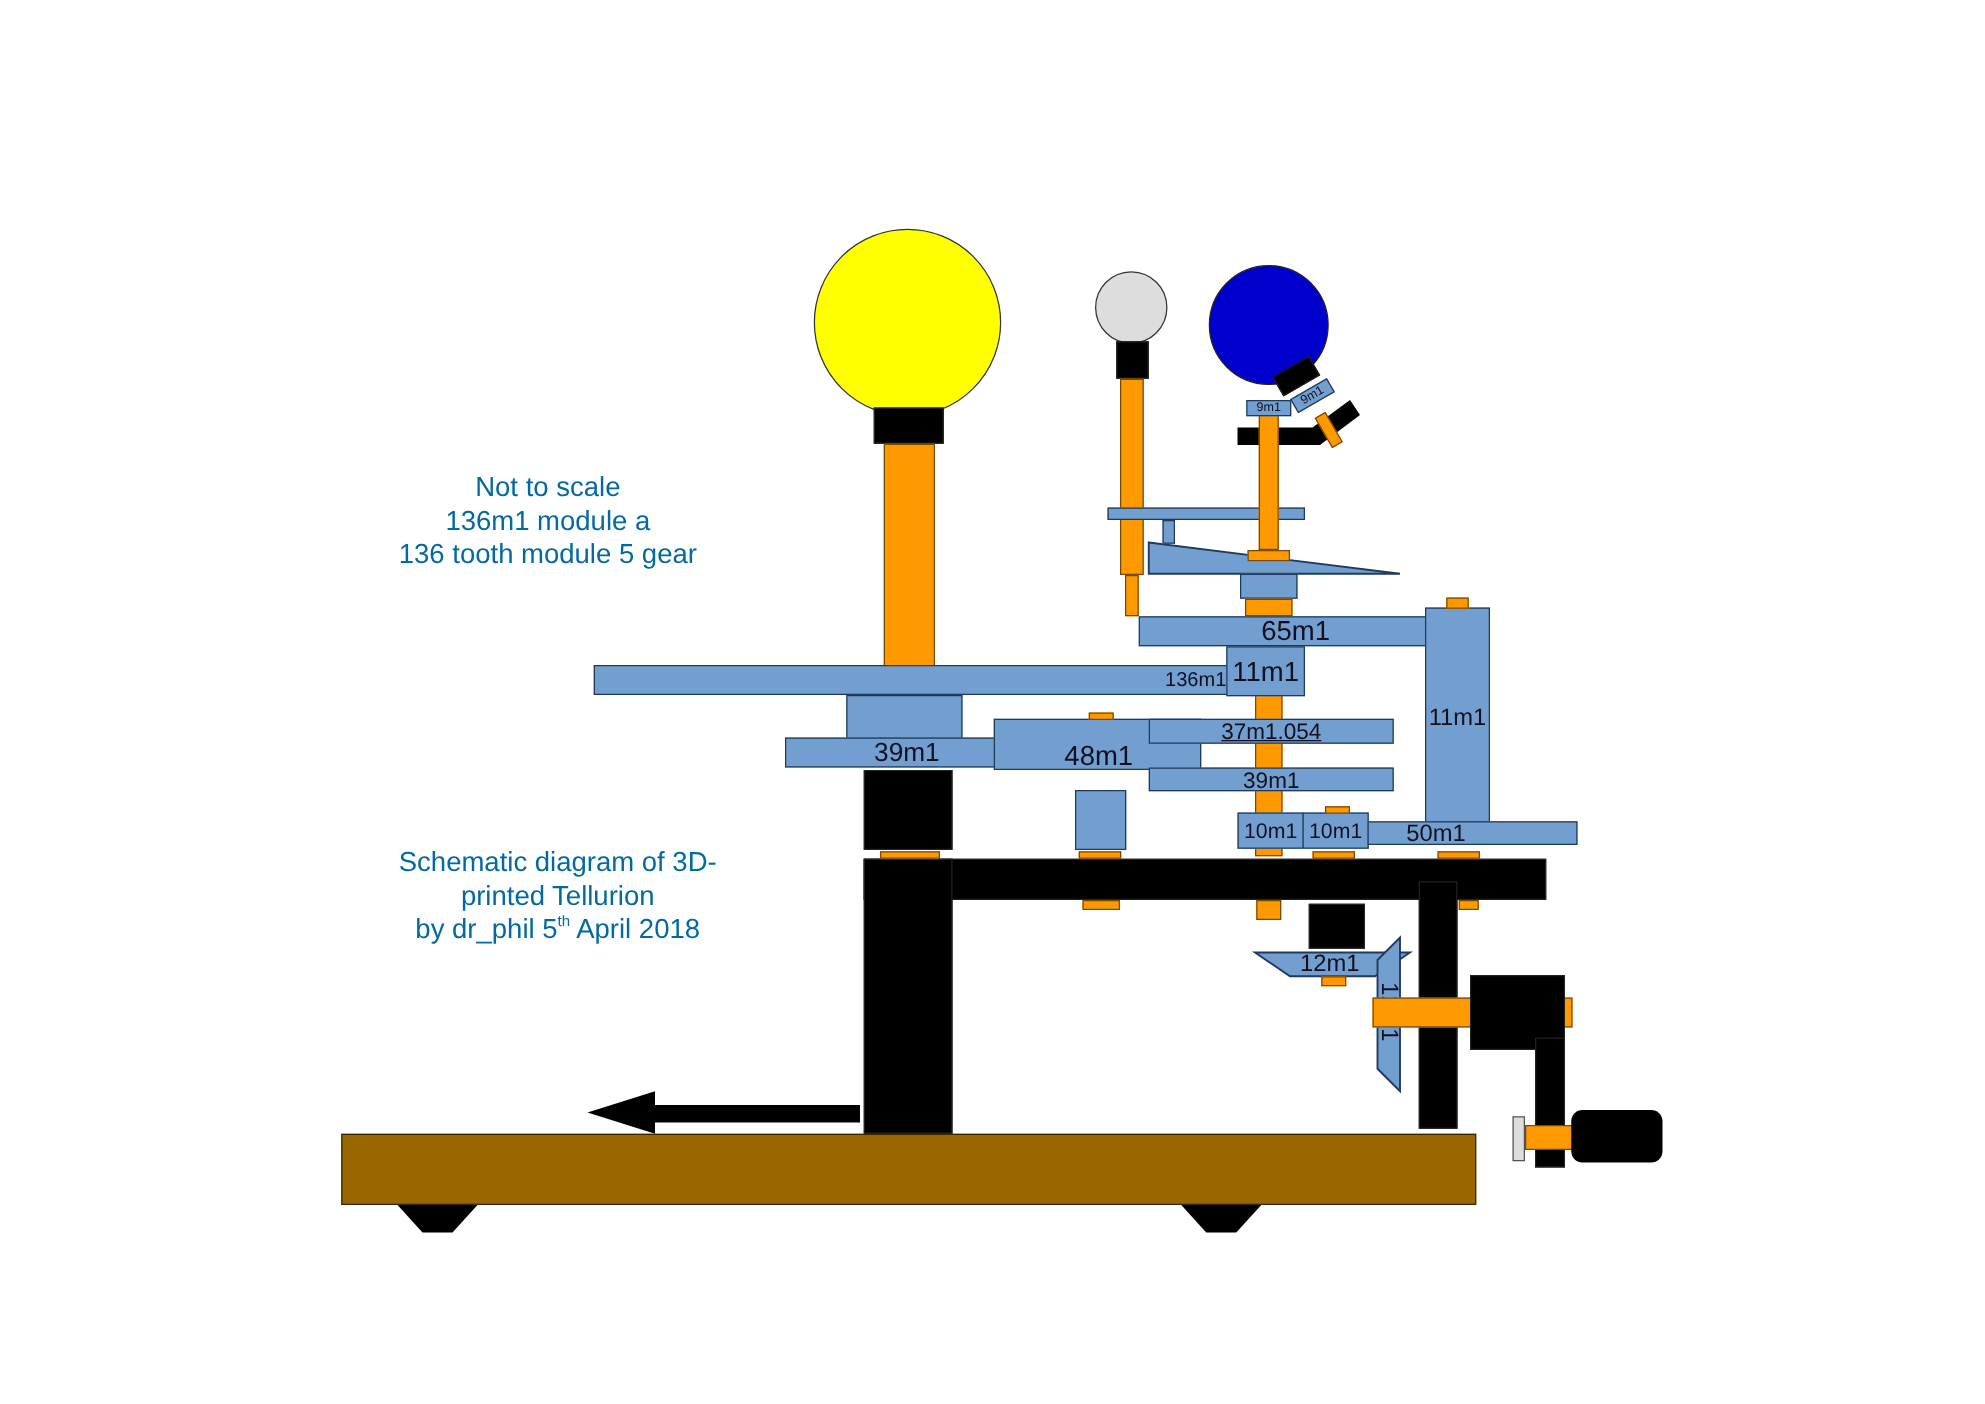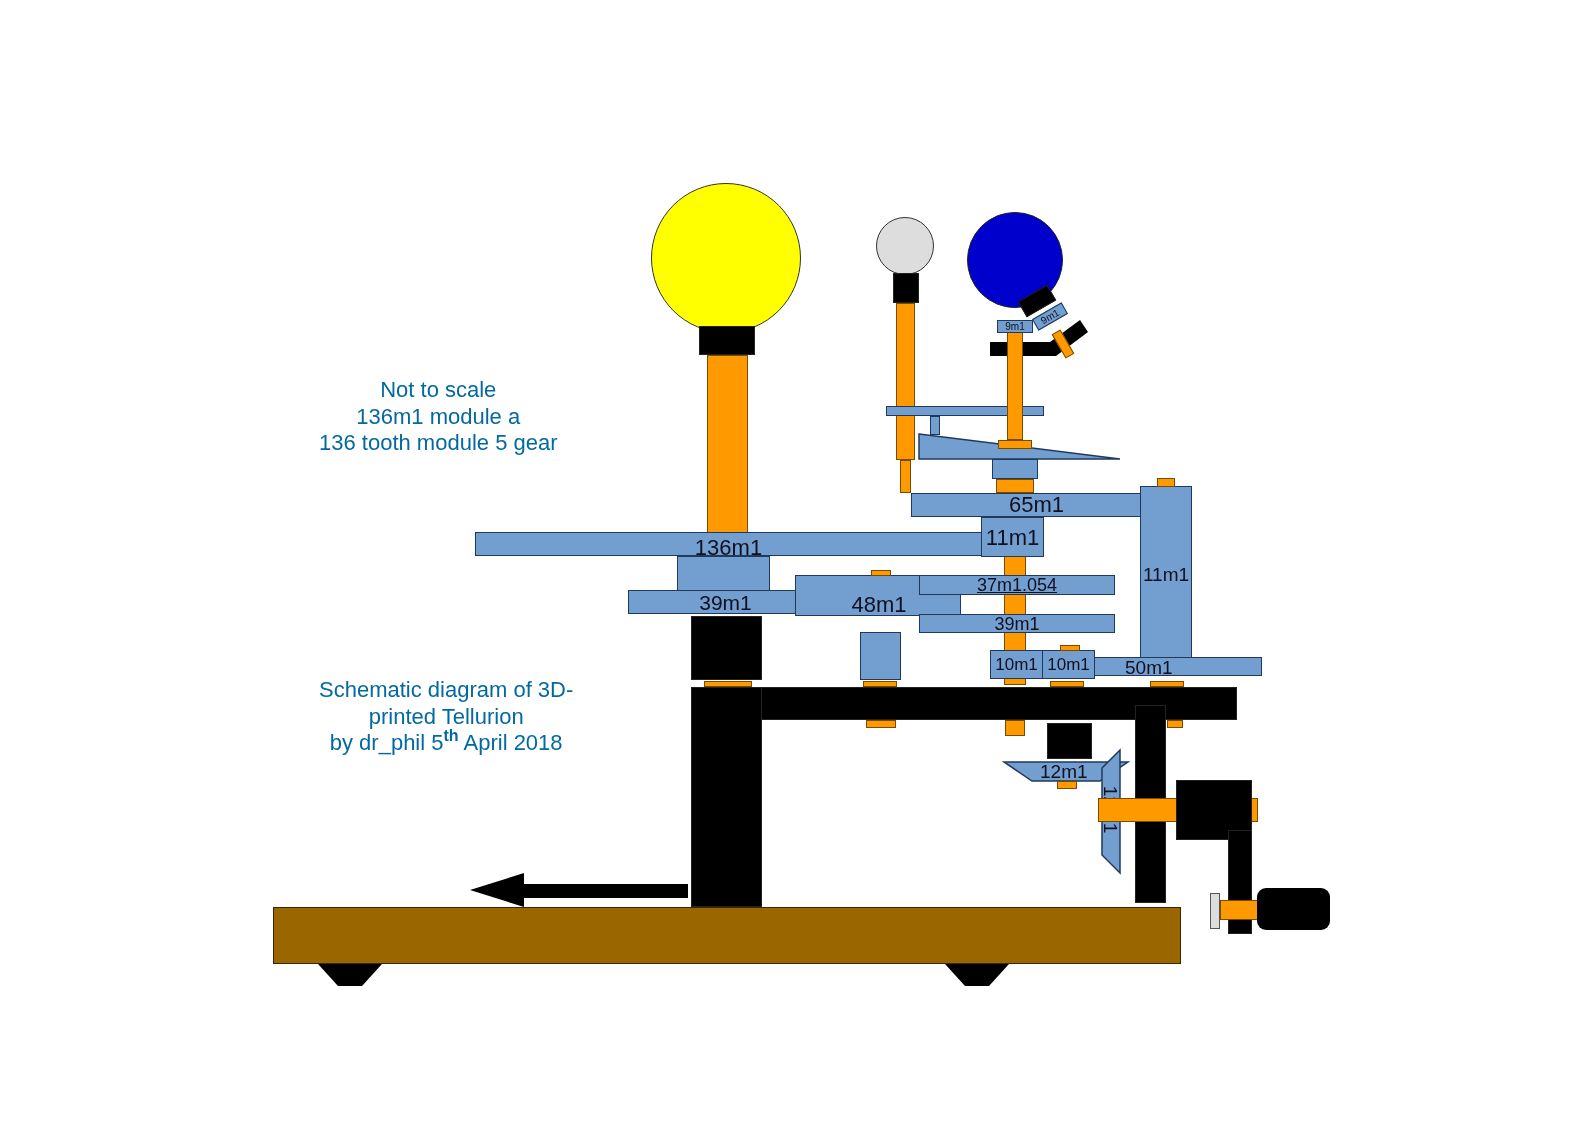--- a/index.html
+++ b/index.html
@@ -4,21 +4,21 @@
 <style>
   html, body { margin: 0; padding: 0; background: #ffffff; }
   body { width: 1588px; height: 1123px; position: relative; overflow: hidden;
          font-family: "Liberation Sans", sans-serif; }
   .s { position: absolute; box-sizing: border-box; }
   .gear { background: #729fcf; border: 1.5px solid #1f3a5c; }
   .blk { background: #000000; border: 1px solid #222; }
   .ax { background: #ff9900; border: 1px solid #7a4a00; }
   .lbl { position: absolute; color: #101020; text-align: center; white-space: nowrap; line-height: 1; }
   .note { position: absolute; font-size: 22px; color: #0369a1; line-height: 26.5px; text-align: center; }
-  .note sup { font-size: 16px; vertical-align: 9px; line-height: 0; font-weight: bold; }
+  .note sup { font-size: 12px; vertical-align: 9px; line-height: 0; }
   svg.ov { position: absolute; left: 0; top: 0; }
 </style>
 </head>
 <body>
 
 <div class="note" style="left:319px; top:377px;">
   <div>Not to scale</div>
   <div>136m1 module a</div>
   <div>136 tooth module 5 gear</div>
 </div>
@@ -73,21 +73,21 @@
 <div class="s ax" style="left:998px; top:440px; width:34px; height:9px;"></div>
 <div class="s gear" style="left:992px; top:459px; width:46px; height:20px;"></div>
 <div class="s ax" style="left:996px; top:479px; width:38px; height:14px;"></div>
 
 <div class="s ax" style="left:1004px; top:555px; width:22px; height:130px;"></div>
 
 <div class="s gear" style="left:891px; top:493px; width:251px; height:24px;margin-left:20px;">
     <span class="lbl" style="left:0; right:0; top:0; font-size:22px;">65m1</span>
   </div>
 <div class="s gear" style="left:475px; top:532px; width:510px; height:24px;">
-    <span class="lbl" style="left:0; width:505px; top:4px; font-size:22px;">136m1</span>
+    <span class="lbl" style="left:0; width:505px; top:4px; font-size:16px;text-align:right;">136m1</span>
   </div>
 <div class="s gear" style="left:981px; top:517px; width:63px; height:40px;">
     <span class="lbl" style="left:0; right:0; top:9px; font-size:22px;">11m1</span>
   </div>
 <div class="s gear" style="left:677px; top:556px; width:93px; height:35px;"></div>
 <div class="s gear" style="left:628px; top:590px; width:195px; height:24px;">
     <span class="lbl" style="left:0; right:0; top:1px; font-size:21px;">39m1</span>
   </div>
 <div class="s blk" style="left:691px; top:616px; width:71px; height:64px;"></div>
 <div class="s gear" style="left:795px; top:575px; width:166px; height:41px;">

